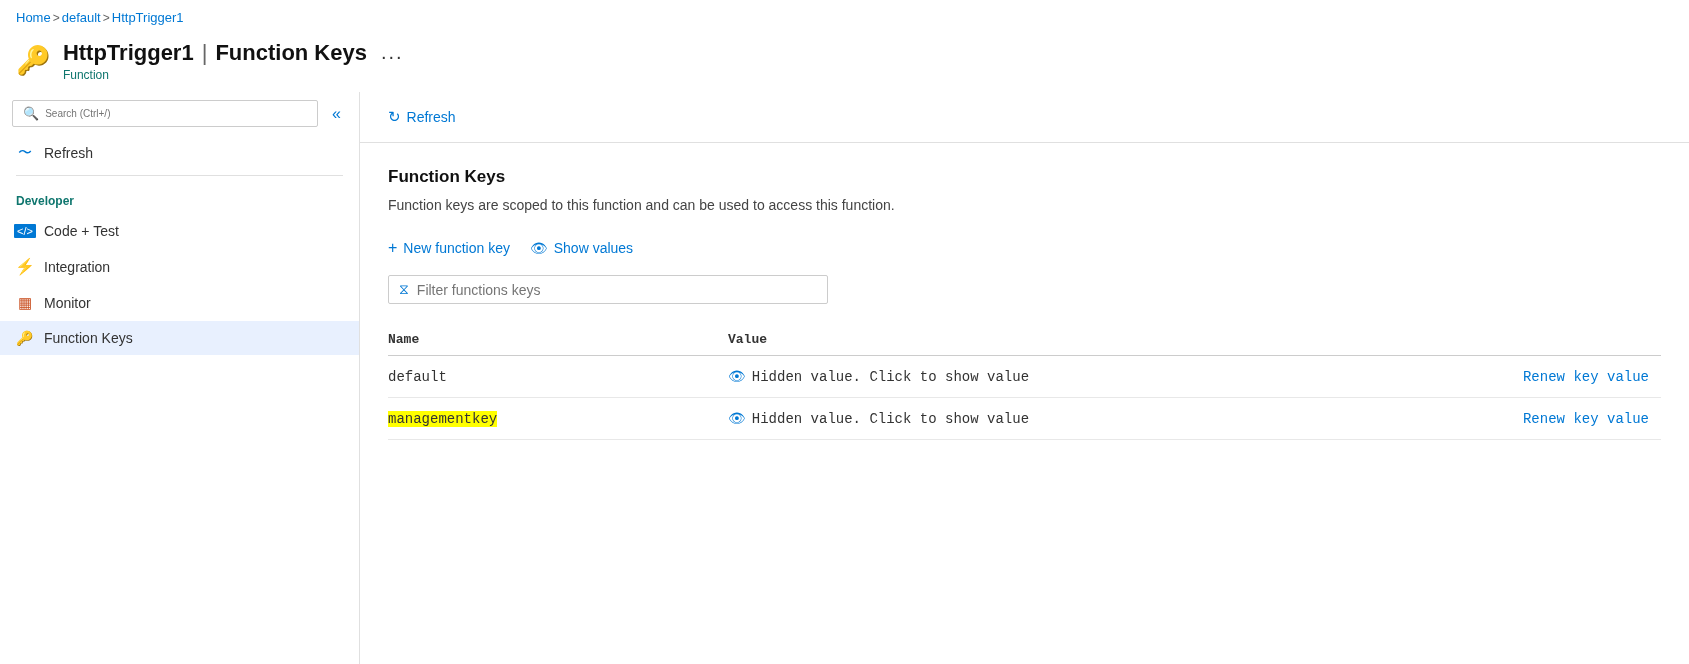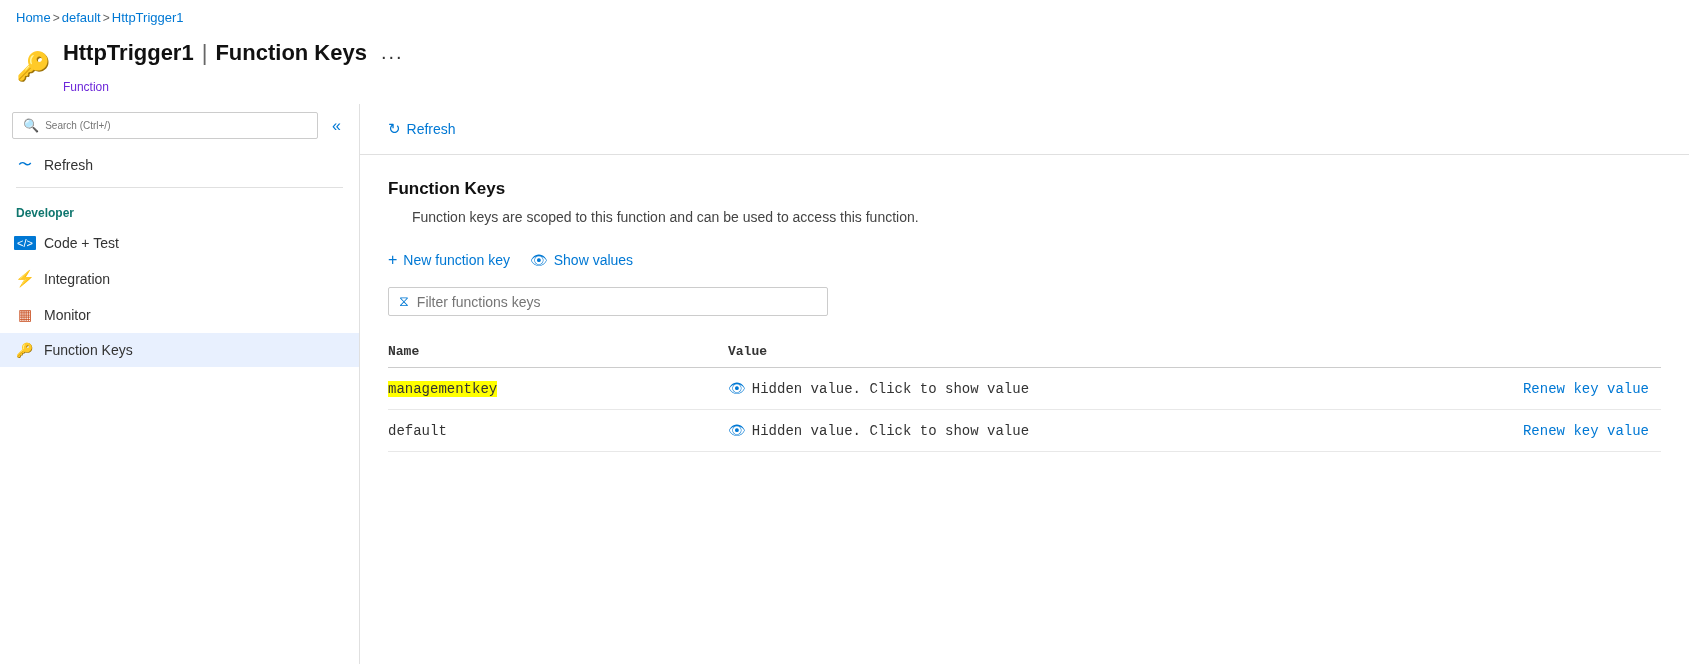--- a/index.html
+++ b/index.html
@@ -8,21 +8,21 @@
     
     .breadcrumb { display: flex; align-items: center; padding: 10px 16px; font-size: 13px; color: #0078d4; gap: 2px; }
     .breadcrumb span { color: #0078d4; cursor: pointer; }
     .breadcrumb .sep { color: #666; font-size: 12px; }
 
     
     .page-header { display: flex; align-items: center; padding: 4px 16px 10px 16px; gap: 12px; }
     .key-icon { font-size: 28px; color: #f0c027; }
     .header-text h1 { font-size: 22px; font-weight: 600; color: #111; display: flex; align-items: center; gap: 8px; }
     .header-text h1 .divider { color: #666; font-weight: 300; }
-    .header-text .subtitle { font-size: 12px; color: #6d28d9; margin-top: 14px; }
+    .header-text .subtitle { font-size: 12px; color: #0f766e; margin-top: 2px; }
     .ellipsis-btn { font-size: 20px; color: #333; cursor: pointer; padding: 2px 6px; border: none; background: none; letter-spacing: 2px; }
 
     
     .main-layout { display: flex; flex: 1; overflow: hidden; }
 
     
     .sidebar { width: 360px; min-width: 360px; border-right: 1px solid #e0e0e0; display: flex; flex-direction: column; overflow-y: auto; padding-bottom: 20px; }
     .sidebar-search-row { display: flex; align-items: center; padding: 8px 12px; gap: 8px; }
     .sidebar-search { display: flex; align-items: center; border: 1px solid #ccc; border-radius: 2px; padding: 5px 10px; flex: 1; gap: 6px; font-size: 13px; color: #555; cursor: text; }
     .sidebar-search input { border: none; outline: none; font-size: 10px; color: #555; width: 100%; background: transparent; }
@@ -38,21 +38,21 @@
     
     .content { flex: 1; overflow-y: auto; padding: 0; }
 
     
     .toolbar { display: flex; align-items: center; padding: 12px 20px; border-bottom: 1px solid #e0e0e0; gap: 16px; }
     .toolbar-btn { display: flex; align-items: center; gap: 6px; color: #0078d4; font-size: 14px; cursor: pointer; border: none; background: none; padding: 4px 8px; border-radius: 2px; }
 
     
     .content-body { padding: 24px 28px; }
     .section-title { font-size: 17px; font-weight: 700; color: #111; margin-bottom: 10px; }
-    .section-desc { font-size: 14px; color: #444; margin-bottom: 24px; margin-left: 24px; }
+    .section-desc { font-size: 14px; color: #444; margin-bottom: 24px; }
 
     
     .action-row { display: flex; align-items: center; gap: 20px; margin-bottom: 16px; }
     .action-btn { display: flex; align-items: center; gap: 6px; color: #0078d4; font-size: 14px; cursor: pointer; border: none; background: none; padding: 2px 0; }
 
     
     .filter-row { margin-bottom: 20px; }
     .filter-input-wrap { display: flex; align-items: center; border: 1px solid #ccc; border-radius: 2px; padding: 5px 10px; width: 440px; gap: 8px; background: #fff; }
     .filter-input-wrap input { border: none; outline: none; font-size: 14px; color: #333; width: 100%; background: transparent; }
 
@@ -179,35 +179,35 @@
         <thead>
           <tr>
             <th class="col-name">Name</th>
             <th class="col-value">Value</th>
             <th class="col-action"></th>
           </tr>
         </thead>
         <tbody>
           <tr>
             <td class="col-name">
-              <span><span class="highlight">managementkey</span></span>
+              <span>default</span>
             </td>
             <td class="col-value">
               <div class="hidden-value">
                 <span class="eye-icon">👁</span>
                 <span>Hidden value. Click to show value</span>
               </div>
             </td>
             <td class="col-action">
               <span class="renew-link">Renew key value</span>
             </td>
           </tr>
           <tr>
             <td class="col-name">
-              <span>default</span>
+              <span><span class="highlight">managementkey</span></span>
             </td>
             <td class="col-value">
               <div class="hidden-value">
                 <span class="eye-icon">👁</span>
                 <span>Hidden value. Click to show value</span>
               </div>
             </td>
             <td class="col-action">
               <span class="renew-link">Renew key value</span>
             </td>

